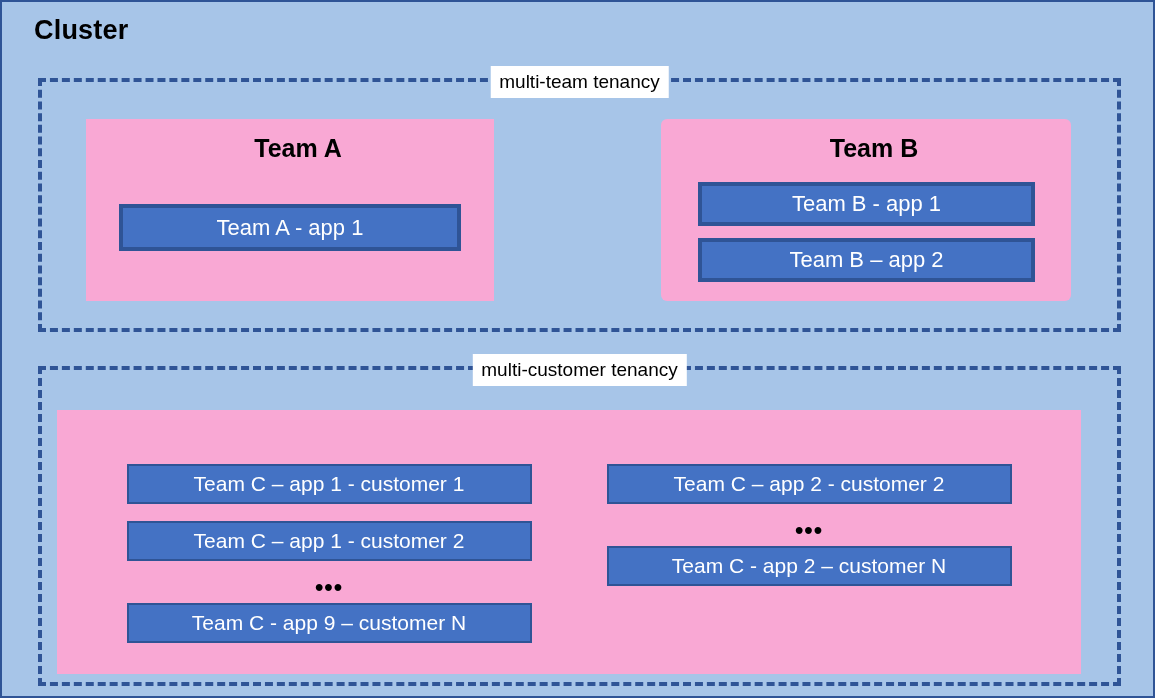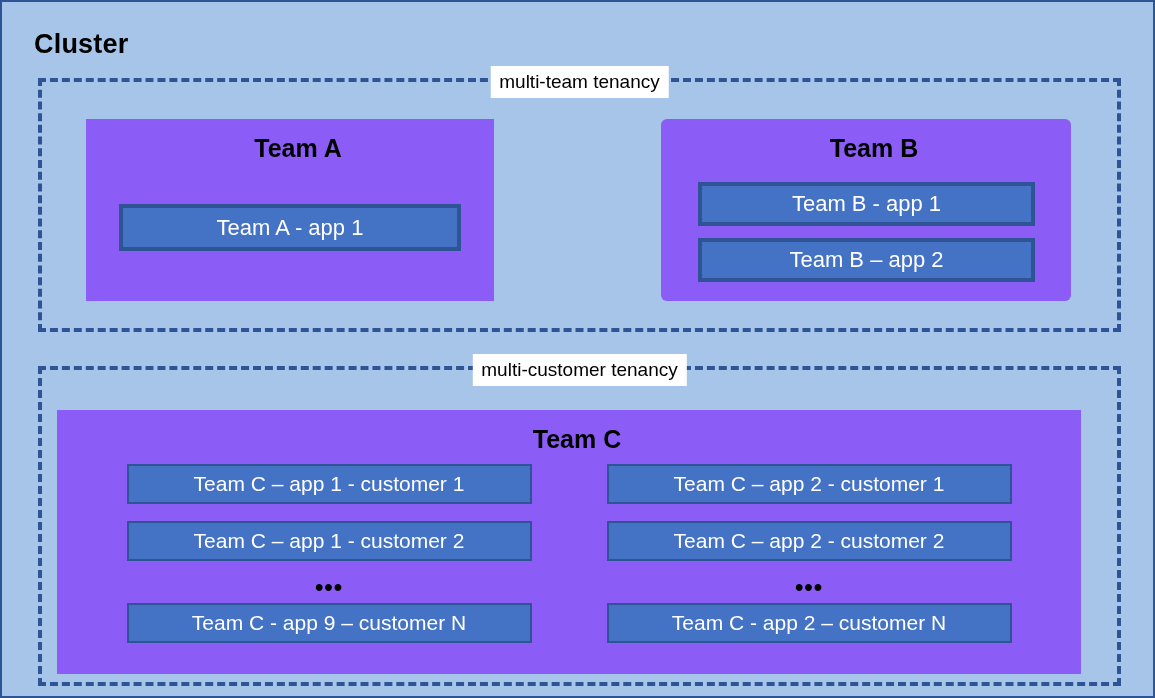--- a/index.html
+++ b/index.html
@@ -19,21 +19,21 @@
     box-sizing: border-box;
     background: #a7c5e8;
     border: 2px solid #2f5496;
     overflow: hidden;
   }
 
   
   #cluster-title {
     position: absolute;
     left: 32px;
-    top: 29px;
+    top: 15px;
     font-size: 27px;
     font-weight: bold;
     color: #000000;
     letter-spacing: 0.2px;
     line-height: 1;
   }
 
   
   .tenancy-group {
     position: absolute;
@@ -64,21 +64,21 @@
     font-size: 19px;
     line-height: 1;
     padding: 6px 9px 7px 9px;
     white-space: nowrap;
   }
 
   
   .team-panel {
     position: absolute;
     box-sizing: border-box;
-    background: #8b5cf6;
+    background: #f9a8d4;
     padding-left: 16px;
   }
   #team-a-panel { left: 84px;  top: 117px; width: 408px; height: 182px; }
   #team-b-panel { left: 659px; top: 117px; width: 410px; height: 182px; border-radius: 6px; }
   #team-c-panel { left: 55px;  top: 408px; width: 1024px; height: 264px; }
 
   .team-title {
     text-align: center;
     font-size: 25px;
     font-weight: bold;
@@ -191,33 +191,31 @@
       <div class="app-box thick">Team B - app 1</div>
       <div class="app-box thick">Team B – app 2</div>
     </div>
   </div>
 
   <div class="tenancy-group" id="group-multi-customer">
     <div class="tenancy-label">multi-customer tenancy</div>
   </div>
 
   <div class="team-panel" id="team-c-panel">
-    <div class="team-title">Team C</div>
 
     <div id="team-c-grid">
 
       <div class="team-c-column">
         <div class="app-box thin">Team C – app 1 - customer 1</div>
         <div class="app-box thin">Team C – app 1 - customer 2</div>
         <div class="ellipsis-row">•••</div>
         <div class="app-box thin last-app">Team C - app 9 – customer N</div>
       </div>
 
       <div class="team-c-column">
-        <div class="app-box thin">Team C – app 2 - customer 1</div>
         <div class="app-box thin">Team C – app 2 - customer 2</div>
         <div class="ellipsis-row">•••</div>
         <div class="app-box thin last-app">Team C - app 2 – customer N</div>
       </div>
 
     </div>
   </div>
 
 </div>
 

